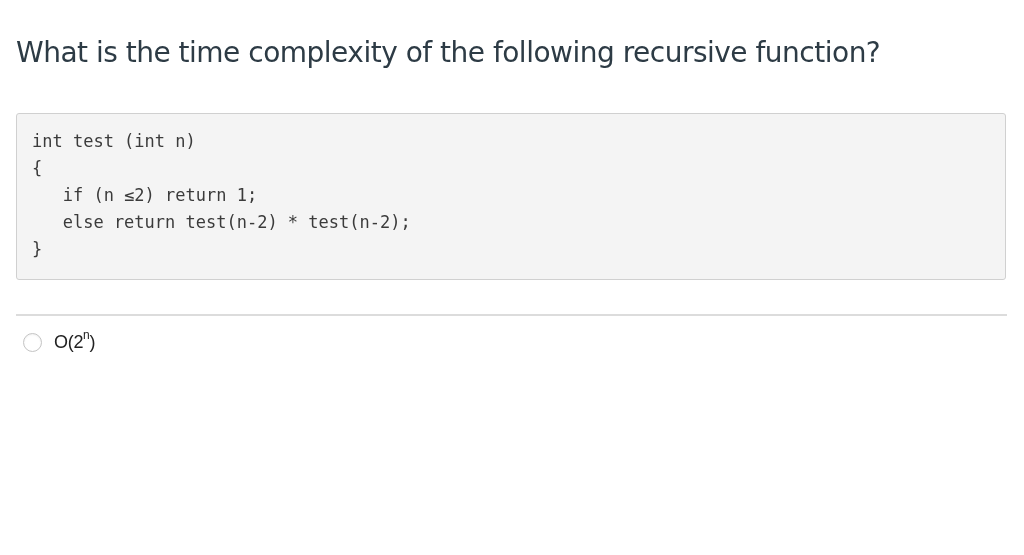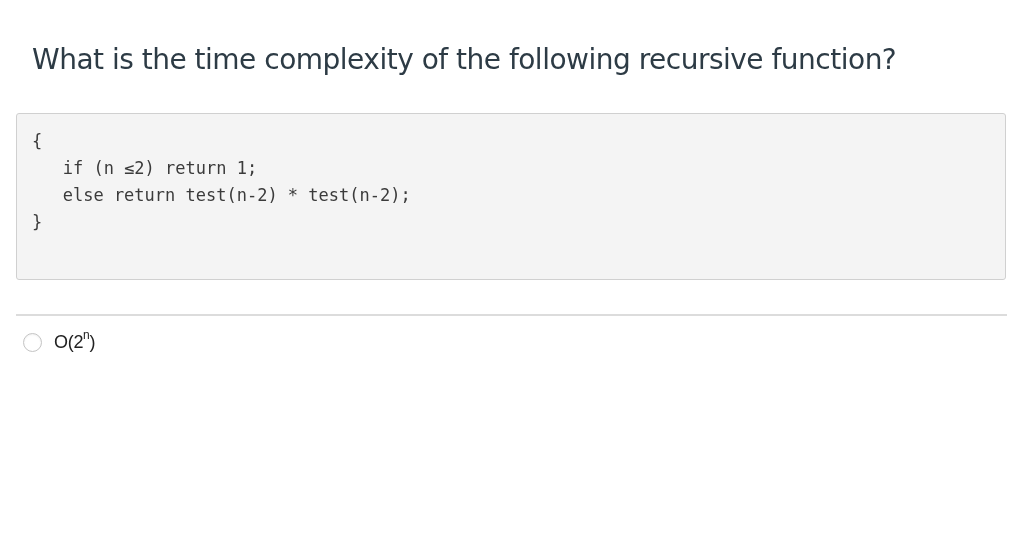--- a/index.html
+++ b/index.html
@@ -10,29 +10,28 @@
       overflow: hidden;
     }
     body {
       position: relative;
       font-family: "Liberation Sans", "DejaVu Sans", sans-serif;
       color: #2d2d2d;
     }
     .question-title {
       position: absolute;
       left: 16px;
-      top: 40px;
+      top: 33px;
       font-family: "DejaVu Sans", sans-serif;
       font-size: 28px;
       line-height: 40px;
       color: #2d3b45;
       letter-spacing: -0.5px;
       font-weight: normal;
       white-space: nowrap;
-      margin-left: 16px;
     }
     .code-block {
       position: absolute;
       left: 16px;
       top: 113px;
       width: 990px;
       height: 167px;
       background: #f4f4f4;
       border: 1px solid #d0d0d0;
       border-radius: 3px;
@@ -86,20 +85,21 @@
       vertical-align: super;
       line-height: 0;
     }
   </style>
 </head>
 <body>
 
 <h1 class="question-title">What is the time complexity of the following recursive function?</h1>
 
 <div class="code-block">
+  <div class="code-line">int test (int n)</div>
   <div class="code-line">{</div>
   <div class="code-line">   if (n ≤2) return 1;</div>
   <div class="code-line">   else return test(n-2) * test(n-2);</div>
   <div class="code-line">}</div>
 </div>
 
 <div class="answers">
   <div class="answer-row">
     <span class="radio"></span>
     <span class="answer-label"><span>O(2</span><sup>n</sup><span>)</span></span>

